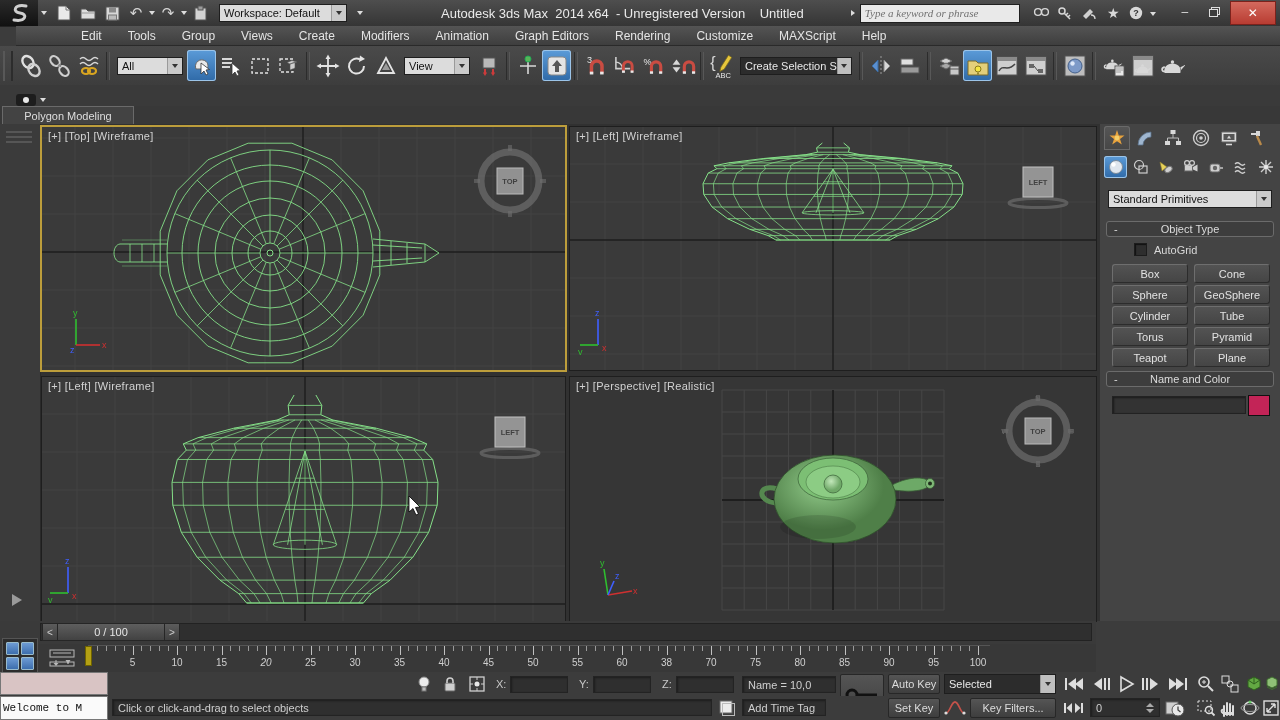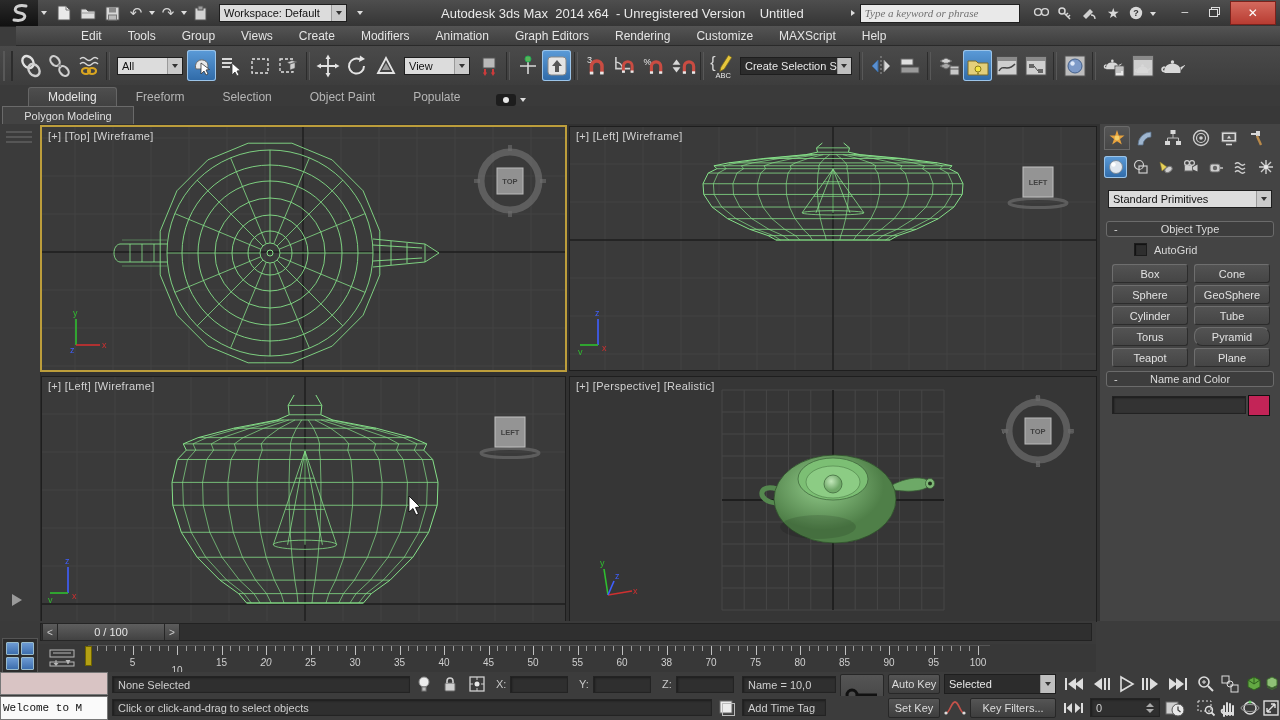--- a/index.html
+++ b/index.html
@@ -440,27 +440,20 @@
       </svg>
   </div>
   <div class="tbtn">
     <svg width="26" height="26" viewBox="0 0 20 20">
         <use href="#tp" transform="translate(1,1) scale(1.1)"></use>
       </svg>
   </div>
 </div>
 
 <div id="ribbontabs" class="abs">
-  <span id="rtabs" style="display:flex;align-items:flex-end;margin-left:28px">
-      <span class="rtab active">Modeling</span>
-      <span class="rtab">Freeform</span>
-      <span class="rtab">Selection</span>
-      <span class="rtab">Object Paint</span>
-      <span class="rtab">Populate</span>
-    </span>
   <span style="display:flex;align-items:center;margin-left:16px;gap:4px">
     <svg width="20" height="12" viewBox="0 0 20 12">
         <rect x="0" y="0" width="20" height="12" rx="3" fill="#1d1d1d"></rect>
         <circle cx="10" cy="6" r="3" fill="#e8e8e8"></circle>
       </svg>
     <span class="tri light"></span>
   </span>
 </div>
 <div id="ribbonpanel" class="abs">
   <div id="polybtn">Polygon Modeling</div>
@@ -884,21 +877,21 @@
       <span style="font-size:11px;color:#d8d8d8">AutoGrid</span>
     </div>
     <div id="objgrid">
         <div class="objbtn" style="left: 12px; top: 140px;">Box</div>
         <div class="objbtn" style="left: 94px; top: 140px;">Cone</div>
         <div class="objbtn" style="left: 12px; top: 161px;">Sphere</div>
         <div class="objbtn" style="left: 94px; top: 161px;">GeoSphere</div>
         <div class="objbtn" style="left: 12px; top: 182px;">Cylinder</div>
         <div class="objbtn" style="left: 94px; top: 182px;">Tube</div>
         <div class="objbtn" style="left: 12px; top: 203px;">Torus</div>
-        <div class="objbtn" style="left: 94px; top: 203px; border-radius: 8px;">Pyramid</div>
+        <div class="objbtn" style="left: 94px; top: 203px;">Pyramid</div>
         <div class="objbtn" style="left: 12px; top: 224px;">Teapot</div>
         <div class="objbtn" style="left: 94px; top: 224px;">Plane</div>
       </div>
 
     <div class="rollhead" style="top:247px">
       <span class="minus">-</span>
       <span>Name and Color</span>
     </div>
     <input style="position: absolute; left: 12px; top: 272px; width: 126px; height: 16px; background: rgb(51, 51, 51); border: 1px solid rgb(34, 34, 34); box-shadow: rgb(26, 26, 26) 1px 1px 2px inset; color: rgb(221, 221, 221); font-size: 11px; padding: 0px 3px;" value="">
     <div id="color-swatch" style="position: absolute; left: 148px; top: 271px; width: 20px; height: 19px; border: 1px solid rgb(17, 17, 17); background: rgb(195, 36, 87);"></div>
@@ -922,21 +915,21 @@
       <div class="tick" style="left: 17.8px;"></div>
       <div class="tick" style="left: 26.7px;"></div>
       <div class="tick" style="left: 35.6px;"></div>
       <div class="tick major" style="left: 44.5px;"></div>
       <div class="tnum" style="left: 44.5px;">5</div>
       <div class="tick" style="left: 53.4px;"></div>
       <div class="tick" style="left: 62.3px;"></div>
       <div class="tick" style="left: 71.2px;"></div>
       <div class="tick" style="left: 80.1px;"></div>
       <div class="tick major" style="left: 89px;"></div>
-      <div class="tnum" style="left: 89px; margin-top: 8px;">10</div>
+      <div class="tnum" style="left: 89px;">10</div>
       <div class="tick" style="left: 97.9px;"></div>
       <div class="tick" style="left: 106.8px;"></div>
       <div class="tick" style="left: 115.7px;"></div>
       <div class="tick" style="left: 124.6px;"></div>
       <div class="tick major" style="left: 133.5px;"></div>
       <div class="tnum" style="left: 133.5px;">15</div>
       <div class="tick" style="left: 142.4px;"></div>
       <div class="tick" style="left: 151.3px;"></div>
       <div class="tick" style="left: 160.2px;"></div>
       <div class="tick" style="left: 169.1px;"></div>
@@ -1051,21 +1044,20 @@
   <svg width="30" height="20" viewBox="0 0 30 20">
       <rect x="2" y="2" width="24" height="7" fill="none" stroke="#b8b8b8"></rect>
       <path d="M5,5 h18 M8,12 v4 M20,12 v4" stroke="#b8b8b8"></path>
       <polygon points="8,18 5.5,15 10.5,15" fill="#b8b8b8"></polygon>
       <polygon points="20,12 17.5,16 22.5,16" fill="#b8b8b8" transform="rotate(180 20 14)"></polygon>
       <rect x="2" y="14" width="24" height="4" fill="none" stroke="#b8b8b8"></rect>
     </svg>
 </div>
 
 <div class="statusrow abs" style="top:672px">
-  <div class="field" style="left:112px;top:4px;width:298px;height:17px">None Selected</div>
   <div class="sico" style="left:416px;top:3px">
     <svg width="16" height="19" viewBox="0 0 16 19">
         <circle cx="8" cy="7" r="5" fill="#ececec" stroke="#888"></circle>
         <rect x="6" y="12" width="4" height="4" fill="#bbb" stroke="#777"></rect>
       </svg>
   </div>
   <div class="sico" style="left:442px;top:3px">
     <svg width="16" height="18" viewBox="0 0 16 18">
         <rect x="3" y="8" width="10" height="8" rx="1" fill="#cfcfcf" stroke="#666"></rect>
         <path d="M5,8 V6 a3,3 0 0 1 6,0 V8" fill="none" stroke="#cfcfcf" stroke-width="1.6"></path>

